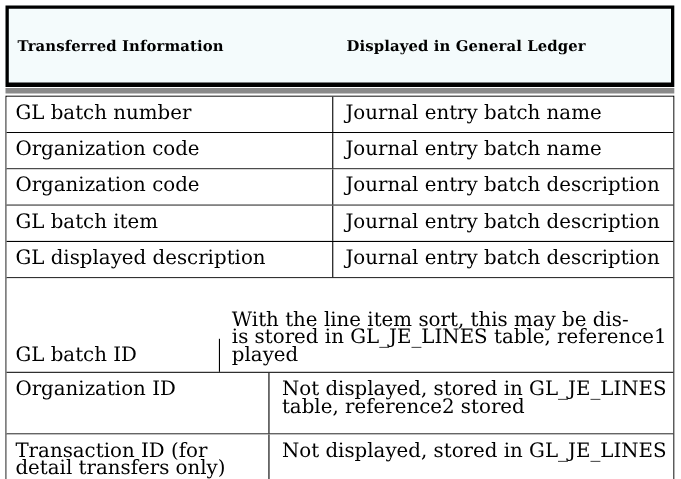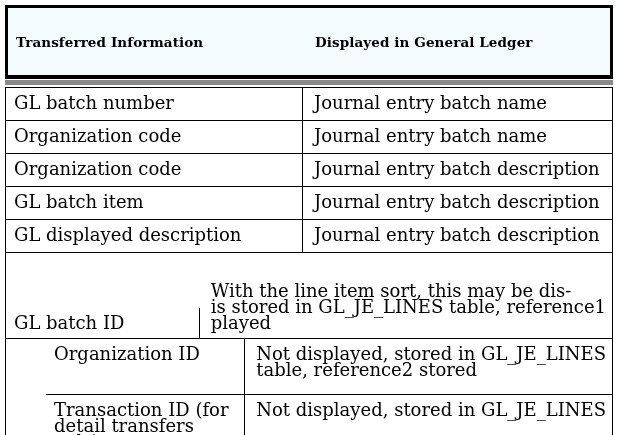--- a/index.html
+++ b/index.html
@@ -90,21 +90,21 @@
     padding-left: 11px;
   }
   .bcell .ln {
     display: block;
     white-space: pre;
   }
 
   
   .h-std  { height: 33px; }
   .r-big  { min-height: 86px; align-items: flex-end; }
-  .r-mid  { min-height: 56px; margin-left: 40px; }
+  .r-mid  { min-height: 56px; }
 </style>
 </head>
 <body>
 
 <div id="table-wrap">
 
   <div class="tbl-header">
     <div class="hcell hcell-1">
       <span>Transferred Information</span>
     </div>

